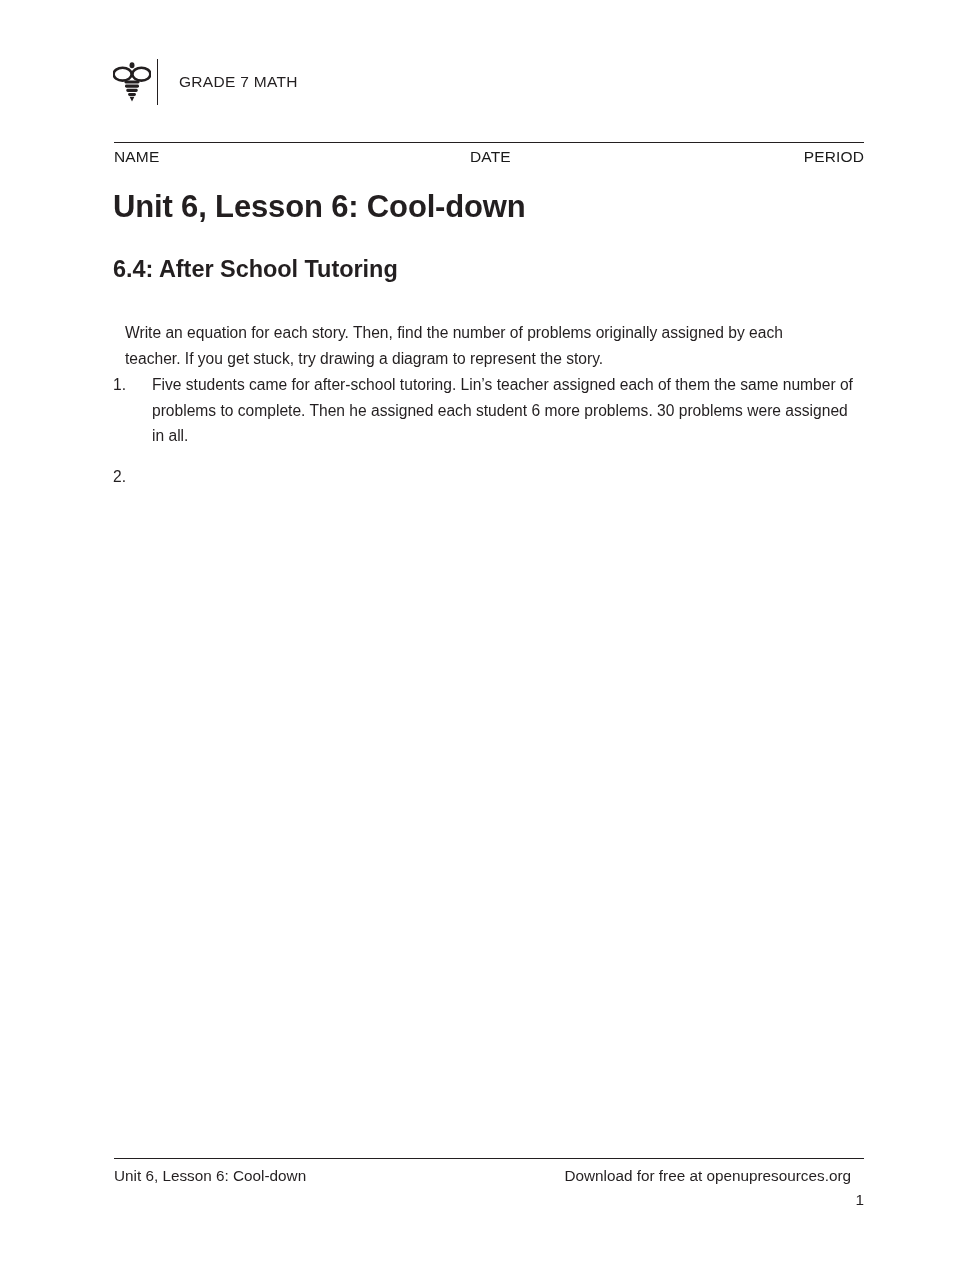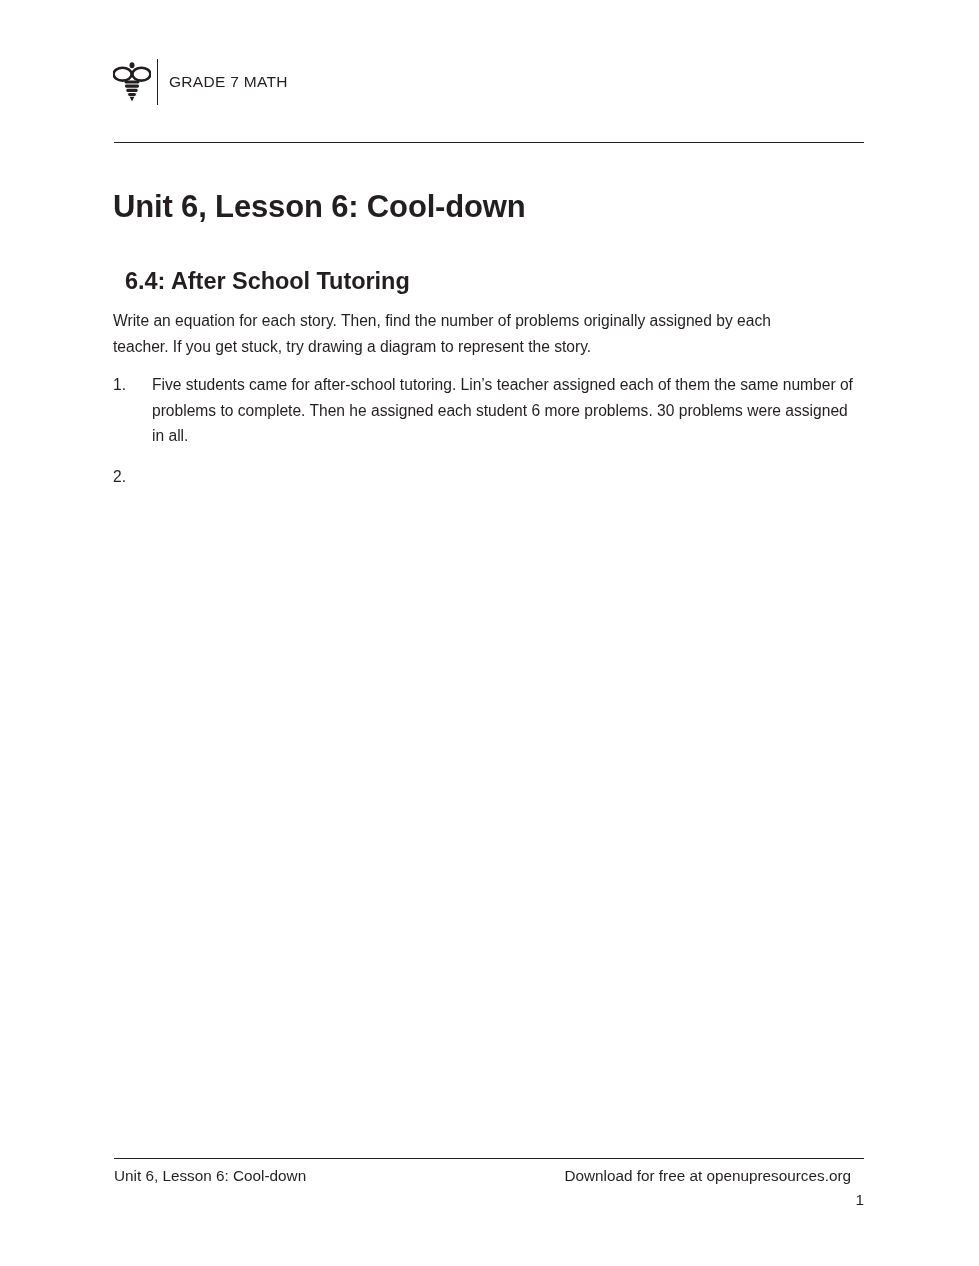--- a/index.html
+++ b/index.html
@@ -45,21 +45,21 @@
     height: 46px;
     background: #231f20;
     margin-left: 6px;
     margin-right: 0px;
     flex: 0 0 auto;
   }
   .brand-title {
     font-size: 15.5px;
     letter-spacing: 0.02em;
     color: #231f20;
-    margin-left: 11px;
+    margin-left: 21px;
     white-space: nowrap;
     font-weight: 400;
   }
 
   
   .info-rule {
     position: absolute;
     left: 114px;
     top: 142px;
     width: 750px;
@@ -106,35 +106,35 @@
     font-weight: 700;
     letter-spacing: -0.005em;
     color: #231f20;
     line-height: 1.12;
   }
   .doc-subtitle {
     position: absolute;
     left: 113px;
     top: 256px;
     width: 760px;
-    margin: 12px;
+    margin: 0;
     font-size: 23.5px;
     font-weight: 700;
     letter-spacing: -0.002em;
     color: #231f20;
     line-height: 1.15;
   }
 
   
   .instructions {
     position: absolute;
     left: 113px;
     top: 308px;
     width: 700px;
-    margin: 0;
+    margin: 12px;
     font-size: 15.6px;
     line-height: 26px;
     color: #231f20;
   }
 
   
   .problem-list {
     position: absolute;
     left: 113px;
     top: 372px;
@@ -222,20 +222,25 @@
       <rect x="13.3" y="28.8" width="11.4" height="3.1" rx="1.4" fill="#231f20"></rect>
       <rect x="15.1" y="33.0" width="7.8" height="2.9" rx="1.3" fill="#231f20"></rect>
 
       <polygon points="16.6,36.8 21.4,36.8 19.0,41.6" fill="#231f20"></polygon>
     </svg>
     <span class="brand-divider"></span>
     <span class="brand-title">GRADE 7 MATH</span>
   </div>
 
   <div class="info-rule"></div>
+  <div class="info-row">
+    <span class="info-name">NAME</span>
+    <span class="info-date">DATE</span>
+    <span class="info-period">PERIOD</span>
+  </div>
 
   <h1 class="doc-title">Unit 6, Lesson 6: Cool-down</h1>
   <h2 class="doc-subtitle">6.4: After School Tutoring</h2>
 
   <p class="instructions">Write an equation for each story. Then, find the number of problems originally assigned by each teacher. If you get stuck, try drawing a diagram to represent the story.</p>
 
   <div class="problem-list">
     <div class="problem-item item-1">
       <span class="problem-number">1.</span>
       <span class="problem-text">Five students came for after-school tutoring. Lin’s teacher assigned each of them the same number of problems to complete. Then he assigned each student 6 more problems. 30 problems were assigned in all.</span>

